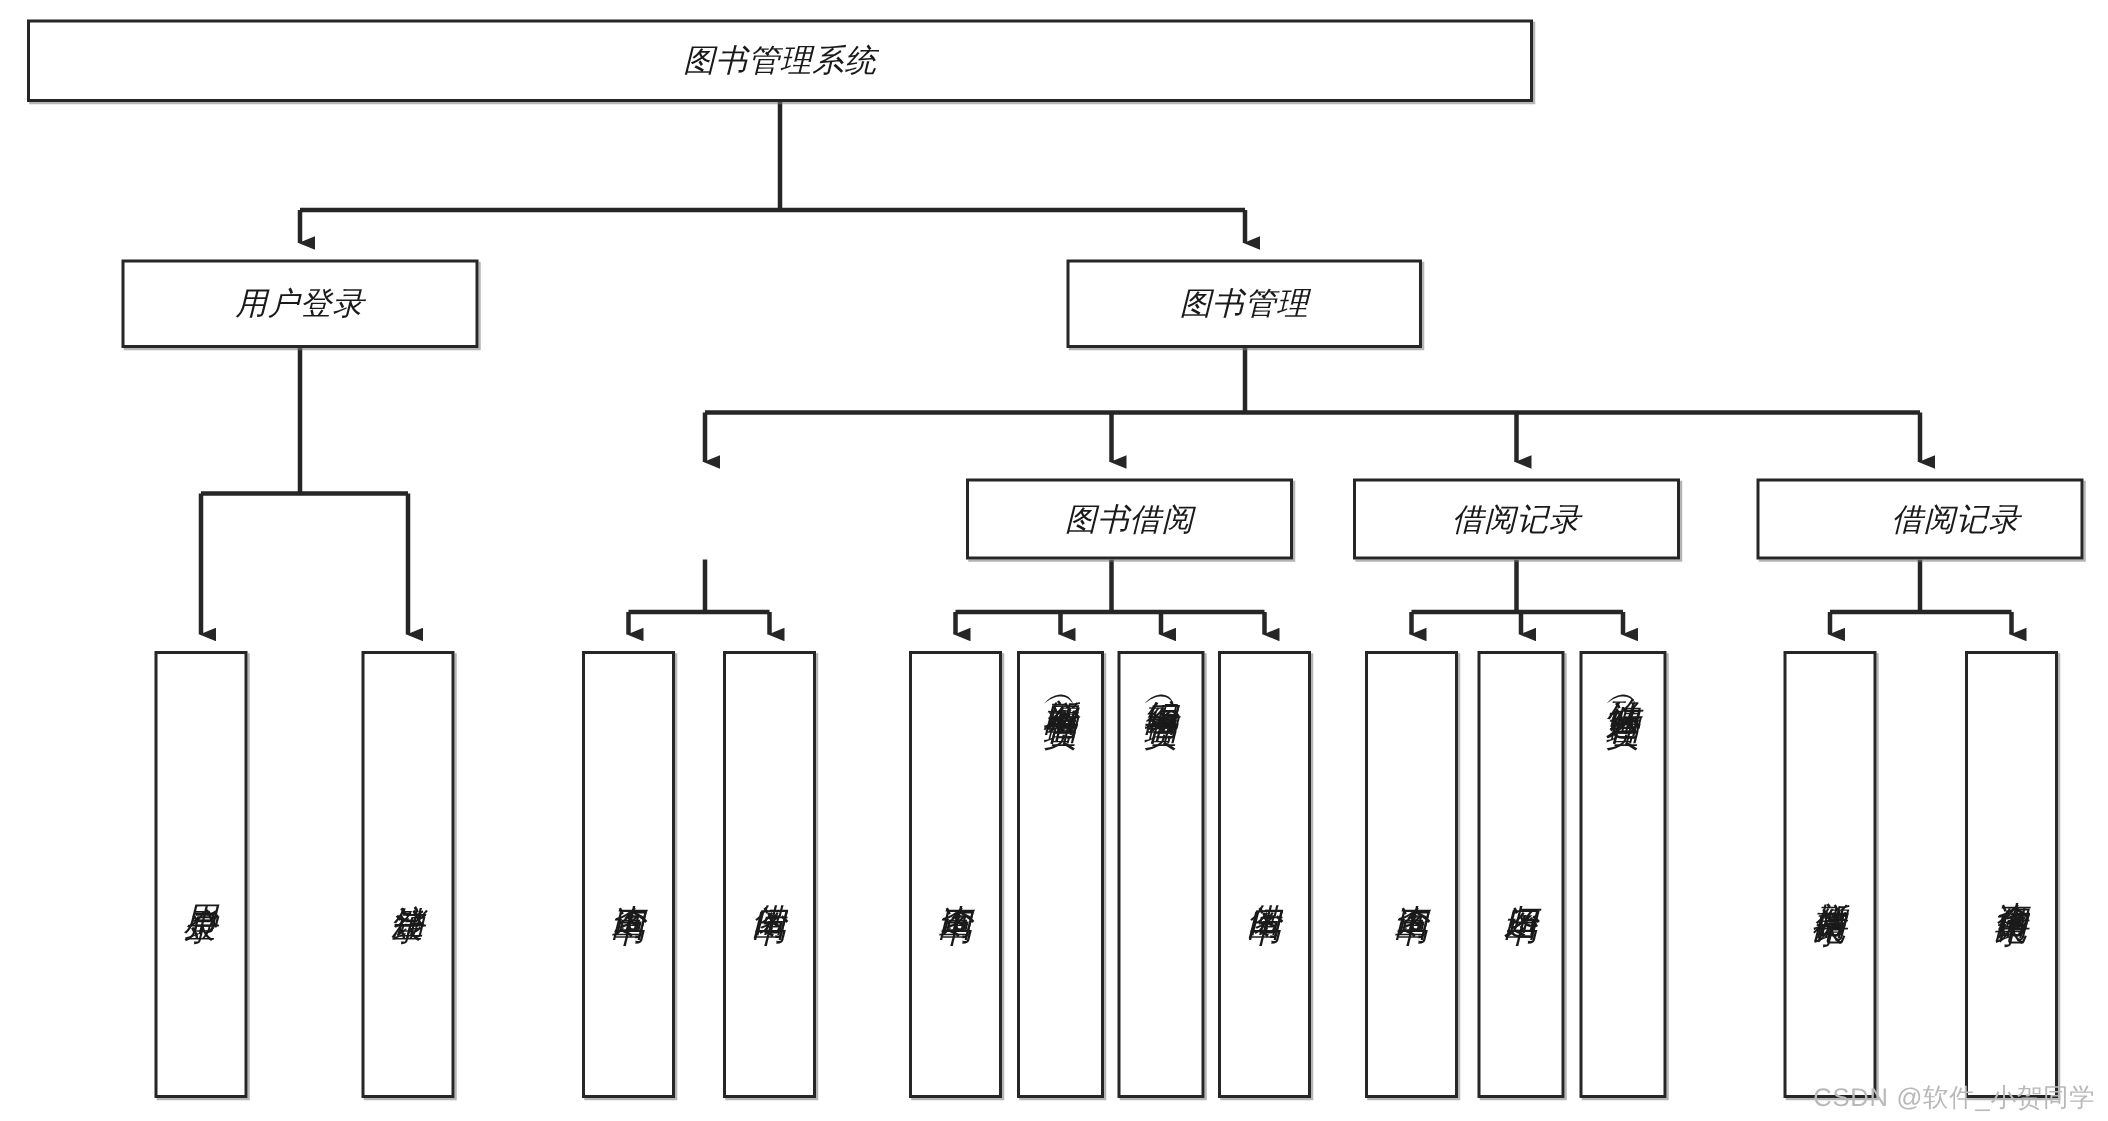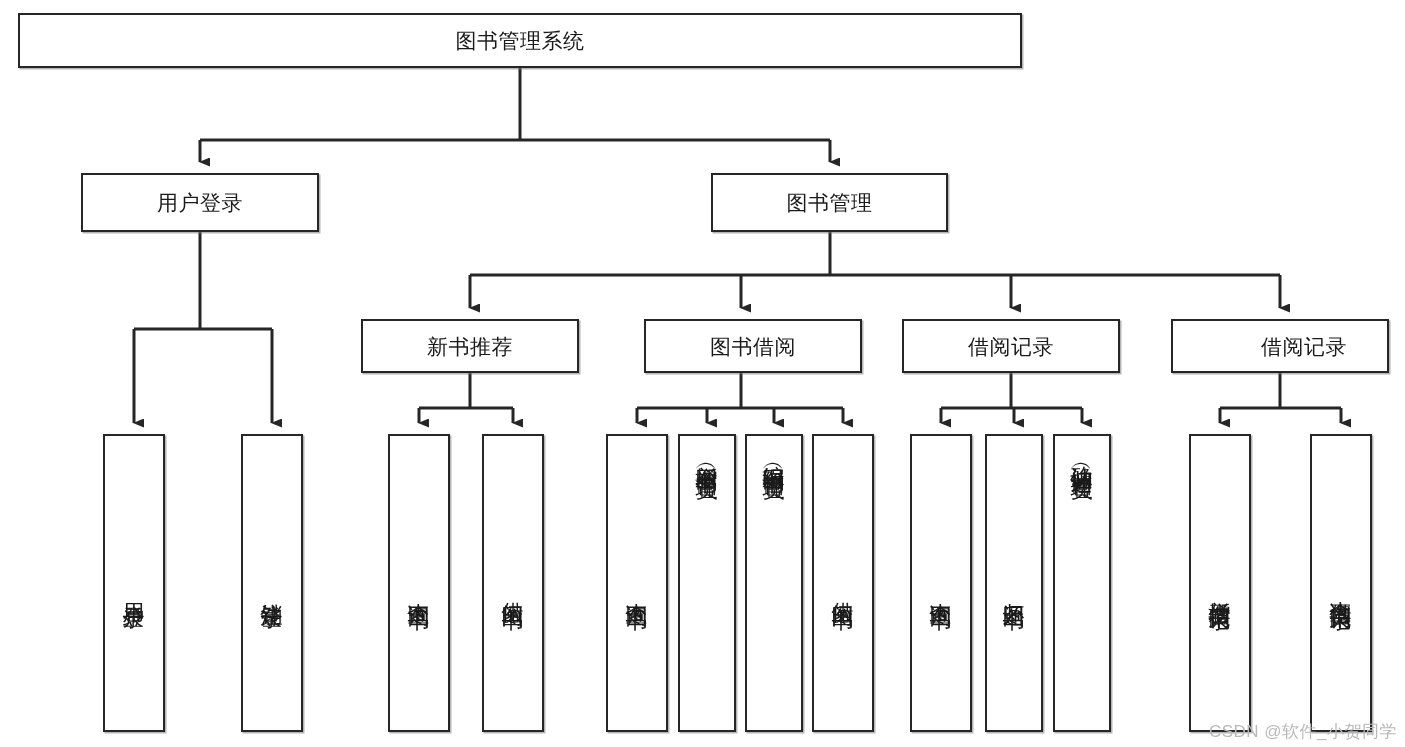--- a/index.html
+++ b/index.html
@@ -25,20 +25,21 @@
   }
   .node {
     position: absolute;
     box-sizing: border-box;
     background: #ffffff;
     border: 2px solid #262626;
     display: flex;
     align-items: center;
     justify-content: center;
     box-shadow: 1.5px 1.5px 0 rgba(120,120,120,0.55);
+    font-style: italic;
   }
   .node .label-h {
     font-size: 21px;
     color: #1a1a1a;
     letter-spacing: 0.5px;
     white-space: nowrap;
     line-height: 1;
   }
   .node.vertical {
     align-items: flex-start;
@@ -129,23 +130,20 @@
   </div>
 
   <div class="node" style="left:81px; top:173px; width:238px; height:59px;">
     <span class="label-h">用户登录</span>
   </div>
 
   <div class="node" style="left:711px; top:173px; width:237px; height:59px;justify-content:center;">
     <span class="label-h">图书管理</span>
   </div>
 
-  <div class="node" style="left:361px; top:319px; width:218px; height:54px;">
-    <span class="label-h">新书推荐</span>
-  </div>
 
   <div class="node" style="left:632px; top:319px; width:218px; height:54px;margin-left:12px;">
     <span class="label-h">图书借阅</span>
   </div>
 
   <div class="node" style="left:902px; top:319px; width:218px; height:54px;">
     <span class="label-h">借阅记录</span>
   </div>
 
   <div class="node" style="left:1171px; top:319px; width:218px; height:54px;padding-left:48px;">

